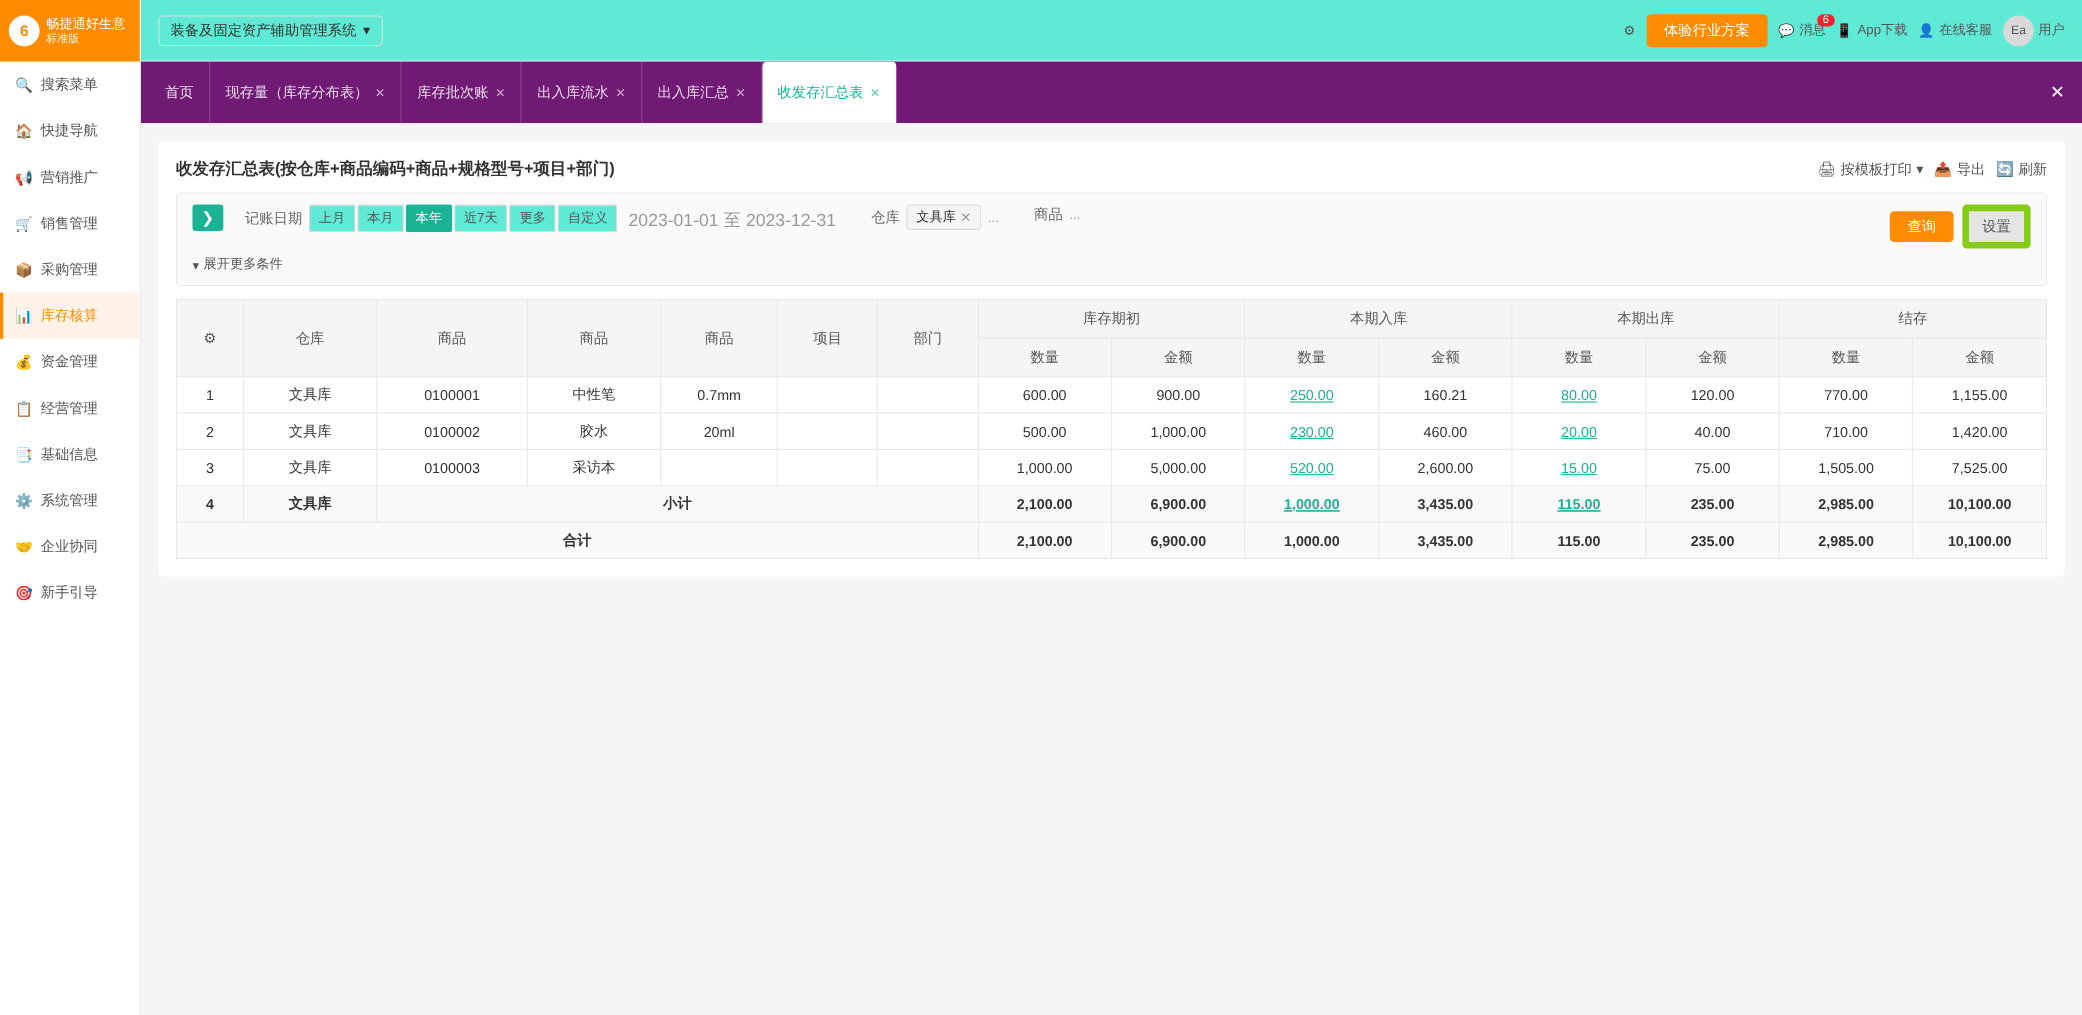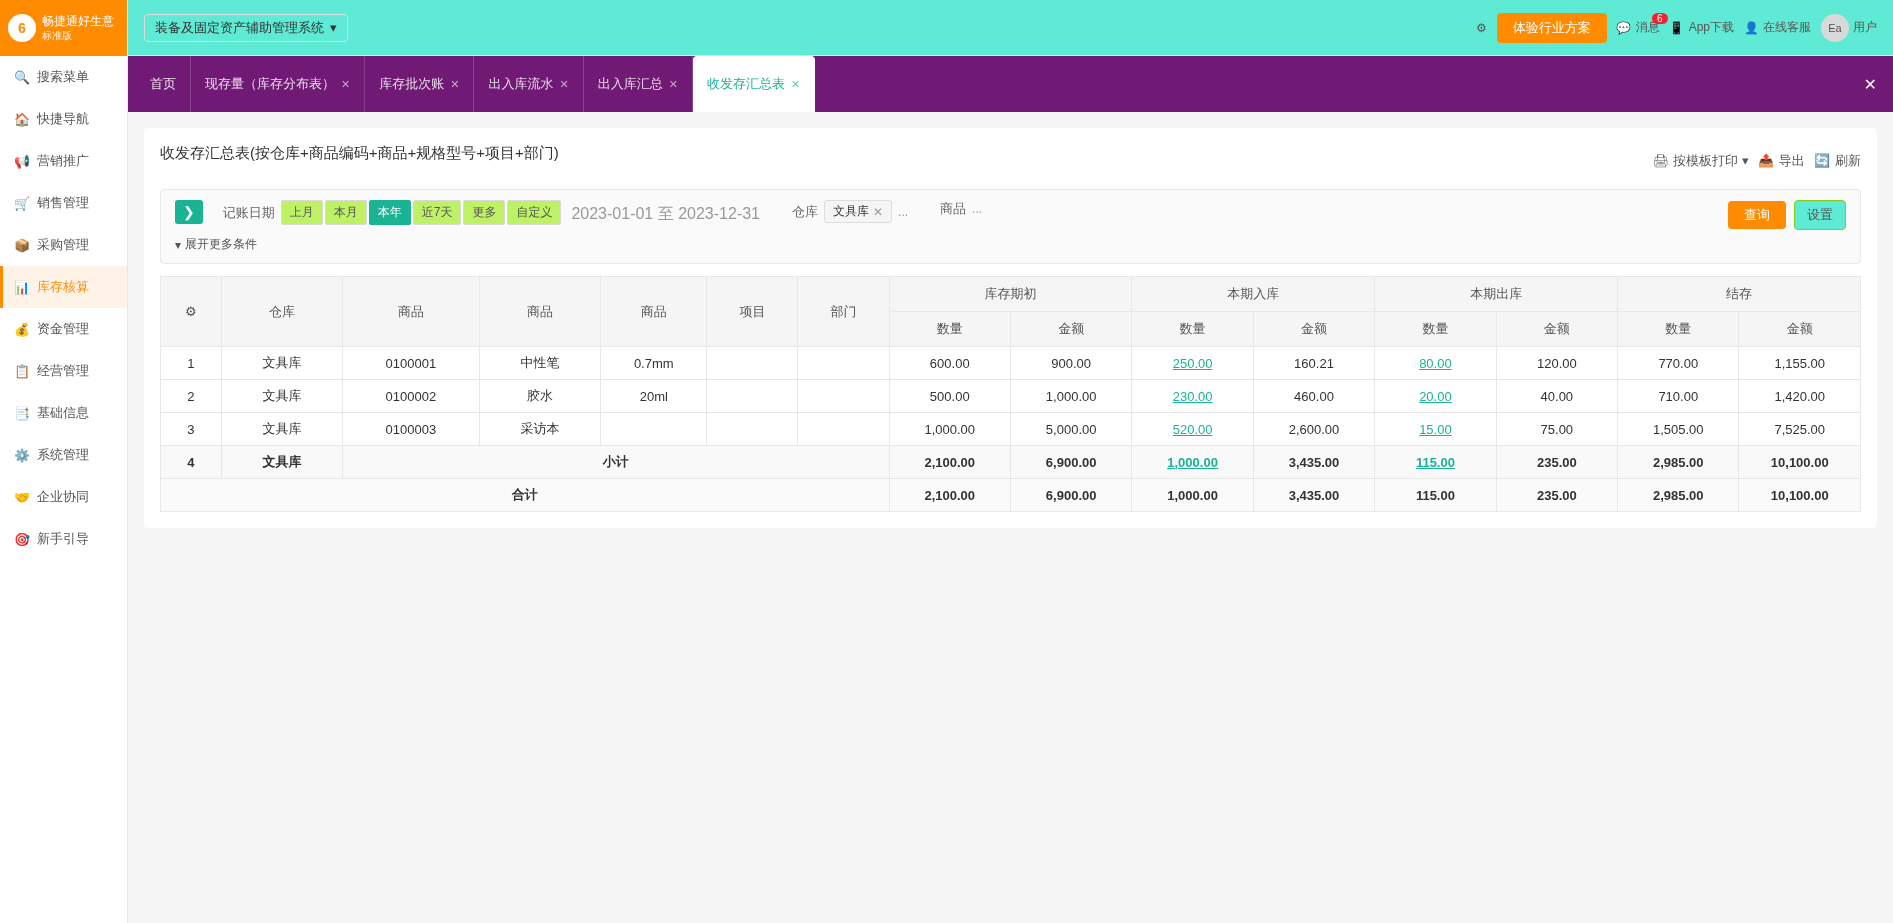--- a/index.html
+++ b/index.html
@@ -29,29 +29,29 @@
     
     .tab-bar { background: #701a75; display: flex; align-items: center; padding: 0 8px; flex-shrink: 0; height: 56px; }
     .tab-item { display: flex; align-items: center; gap: 6px; padding: 0 14px; height: 100%; color: #fff; cursor: pointer; font-size: 13px; opacity: 0.85; border-right: 1px solid rgba(255,255,255,0.2); }
     .tab-item.active { background: #fff; color: #1ab394; opacity: 1; border-radius: 4px 4px 0 0; }
     .tab-close { font-size: 11px; opacity: 0.7; }
     .tab-bar-close { margin-left: auto; color: #fff; cursor: pointer; font-size: 16px; padding: 0 8px; }
 
     
     .page-content { flex: 1; overflow-y: auto; padding: 16px; background: #f5f5f5; }
     .page-card { background: #fff; border-radius: 4px; padding: 16px; }
-    .page-title { font-size: 15px; font-weight: normal; color: #333; margin-bottom: 14px; }
+    .page-title { font-size: 15px; font-weight: bold; color: #333; }
     .date-range-buttons { display: flex; gap: 2px; }
-    .date-btn { padding: 3px 8px; border: 1px solid #d9d9d9; background: #bef264; cursor: pointer; font-size: 12px; color: #555; border-radius: 2px; }
+    .date-btn { padding: 3px 8px; border: 1px solid #d9d9d9; background: #5eead4; cursor: pointer; font-size: 12px; color: #555; border-radius: 2px; }
     .date-btn.active { background: #1ab394; color: #fff; border-color: #1ab394; }
     .warehouse-tag { display: flex; align-items: center; gap: 4px; background: #f5f5f5; border: 1px solid #ddd; border-radius: 3px; padding: 2px 8px; font-size: 12px; }
     .tag-close { cursor: pointer; color: #999; }
     .more-btn { color: #999; cursor: pointer; font-size: 12px; }
     .query-btn { background: #ff8c00; color: #fff; border: none; border-radius: 4px; padding: 5px 16px; cursor: pointer; font-size: 13px; }
-    .setting-btn { border: 1px solid #84cc16; background: #5eead4; color: #555; border-radius: 4px; padding: 5px 12px; cursor: pointer; font-size: 13px; }
+    .setting-btn { border: 6px solid #84cc16; background: #e5e5e5; color: #555; border-radius: 4px; padding: 5px 12px; cursor: pointer; font-size: 13px; }
     .expand-btn { display: flex; align-items: center; gap: 4px; color: #555; cursor: pointer; font-size: 12px; border: none; background: none; }
 
     
     .data-table { width: 100%; border-collapse: collapse; font-size: 13px; }
     .data-table th { background: #f5f5f5; border: 1px solid #e8e8e8; padding: 8px 10px; text-align: center; font-weight: normal; color: #555; white-space: nowrap; }
     .data-table td { border: 1px solid #e8e8e8; padding: 7px 10px; text-align: center; color: #333; }
     .data-table .link { color: #1ab394; text-decoration: underline; cursor: pointer; text-align: center; }
     .data-table tfoot td { background: #fafafa; font-weight: bold; }
     .subtotal-row td { font-weight: bold; background: #f9f9f9; }
     .th-group { background: #f0f0f0; }

